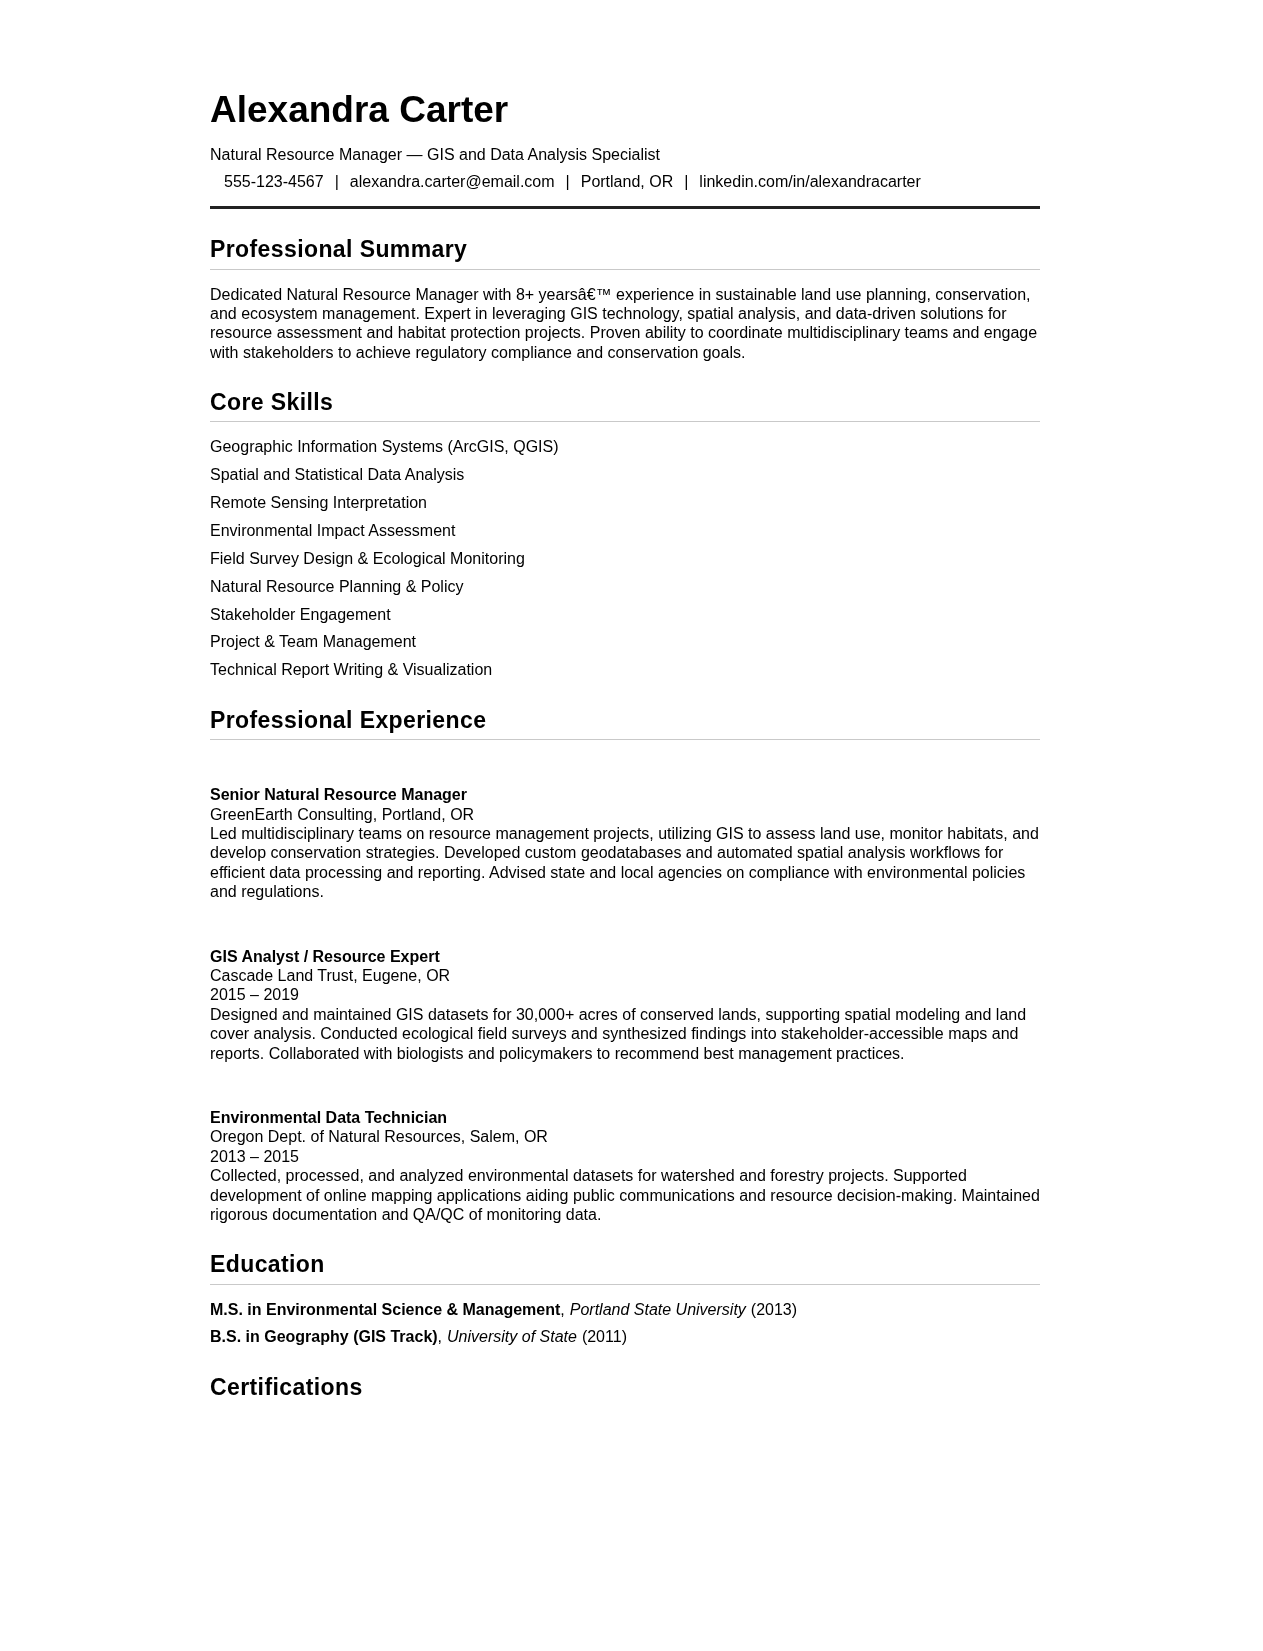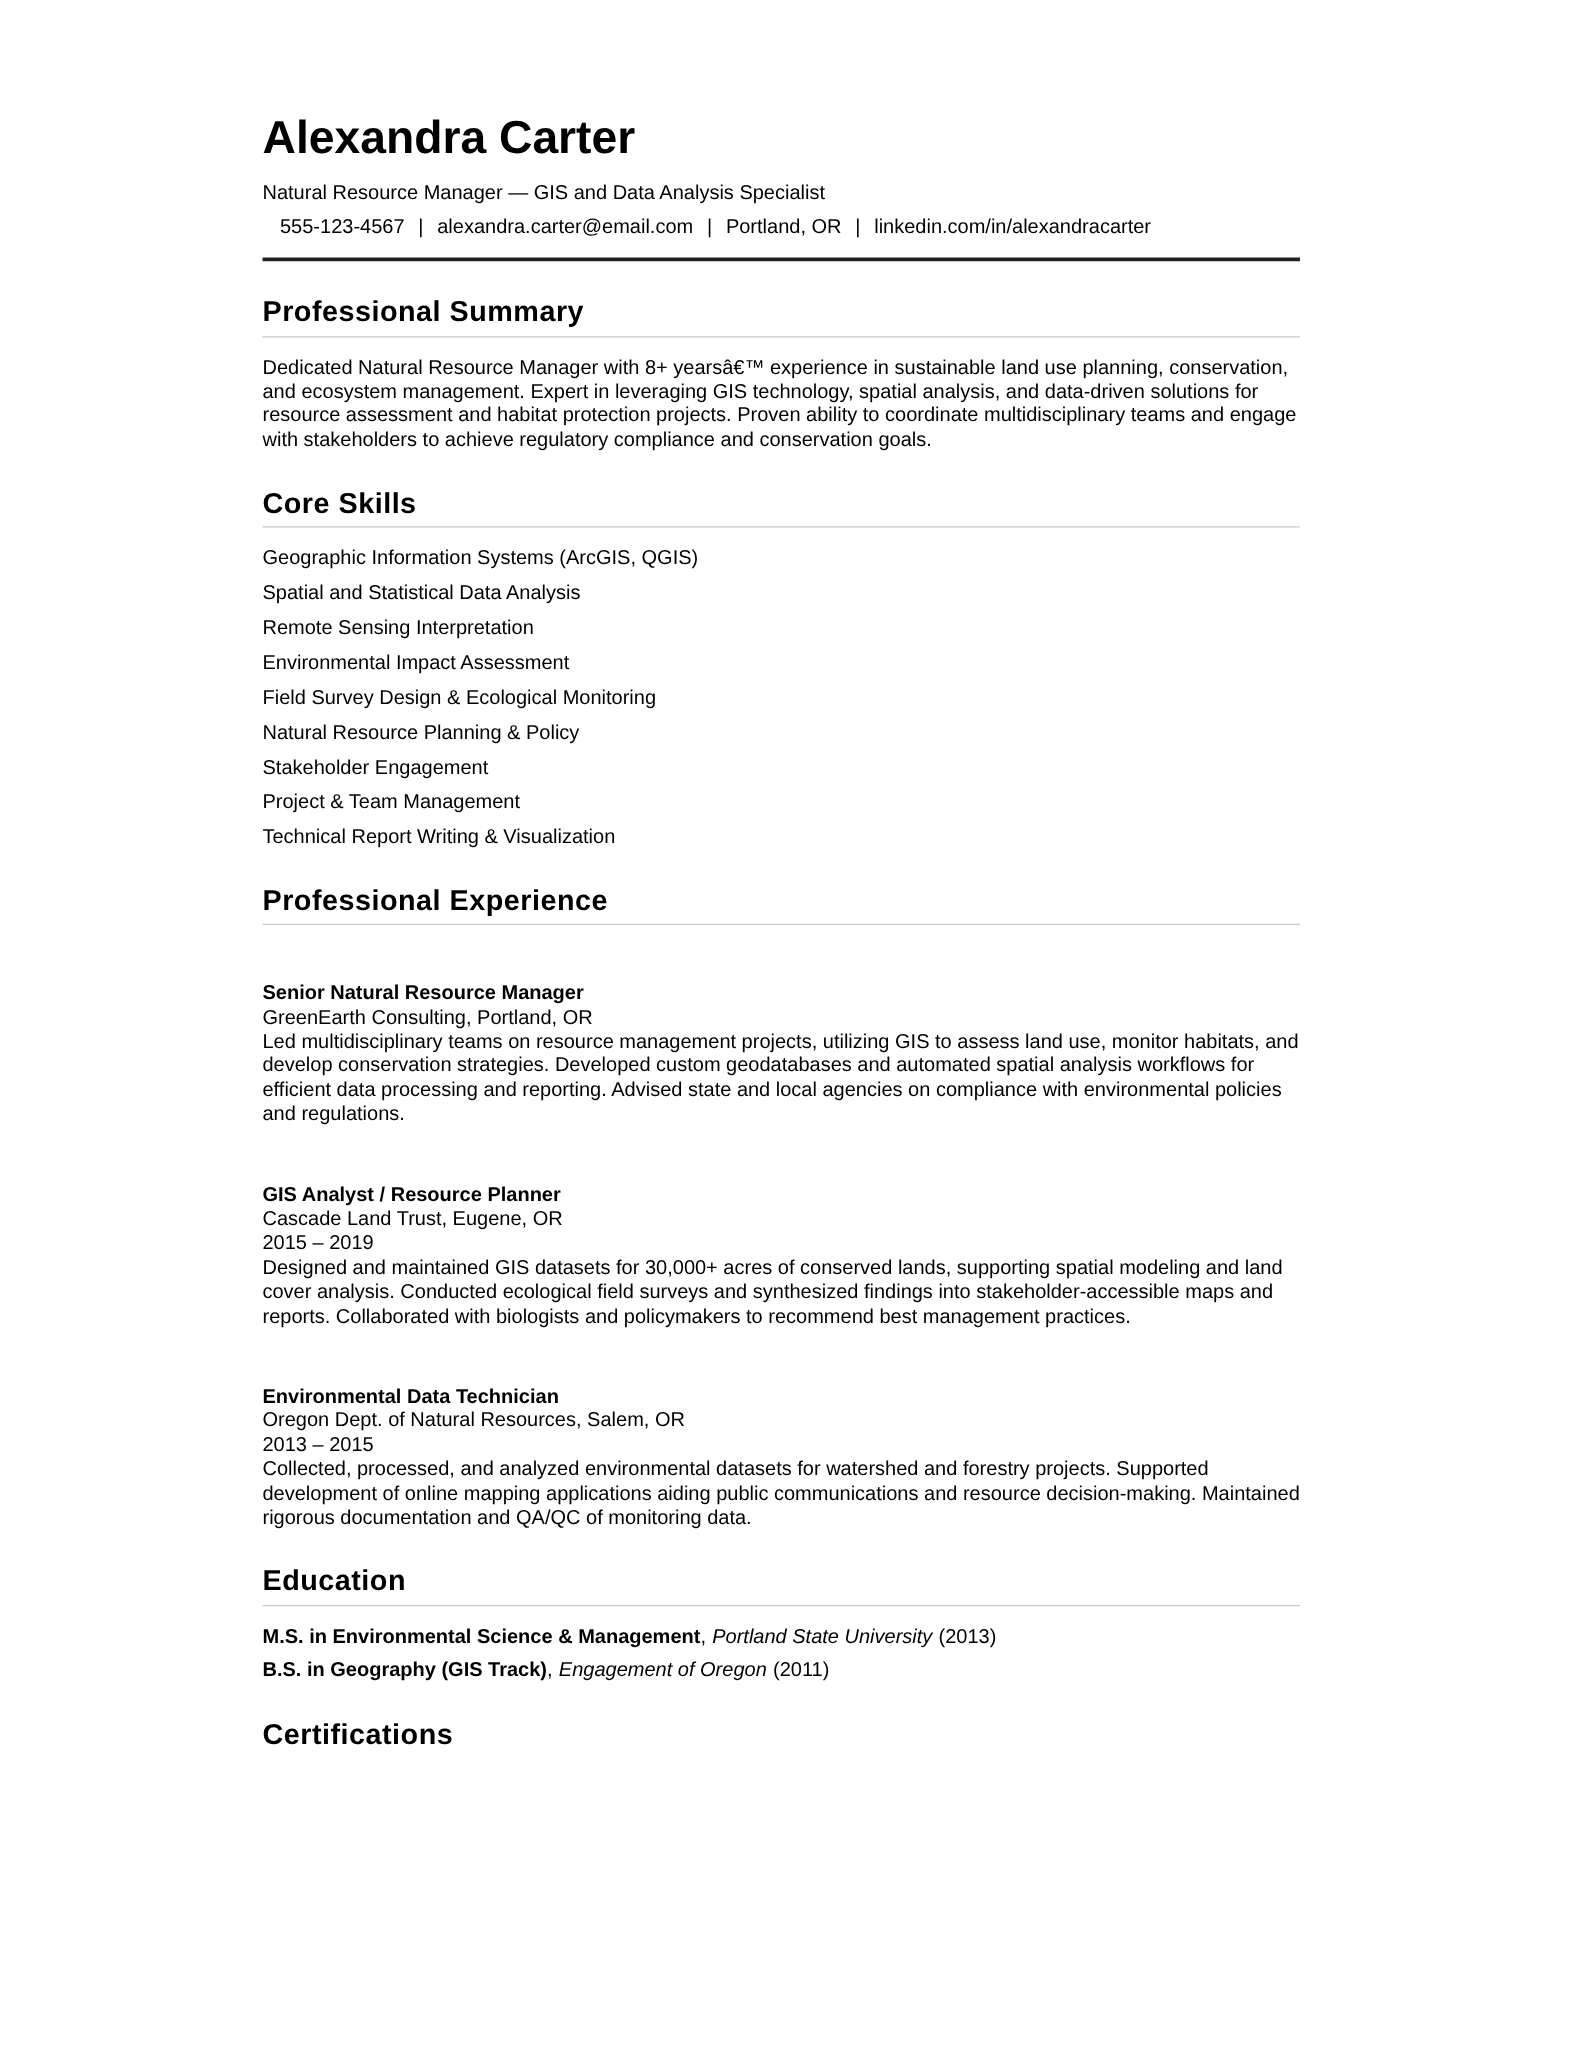--- a/index.html
+++ b/index.html
@@ -137,35 +137,35 @@
   <h2 class="section-heading">Professional Experience</h2>
   <hr class="rule-thin">
 
   <div class="job">
     <div class="job-title">Senior Natural Resource Manager</div>
     <div class="job-company">GreenEarth Consulting, Portland, OR</div>
     <p class="job-desc">Led multidisciplinary teams on resource management projects, utilizing GIS to assess land use, monitor habitats, and develop conservation strategies. Developed custom geodatabases and automated spatial analysis workflows for efficient data processing and reporting. Advised state and local agencies on compliance with environmental policies and regulations.</p>
   </div>
 
   <div class="job">
-    <div class="job-title">GIS Analyst / Resource Planner</div>
+    <div class="job-title">GIS Analyst / Resource Expert</div>
     <div class="job-company">Cascade Land Trust, Eugene, OR</div>
     <div class="job-dates">2015 – 2019</div>
     <p class="job-desc">Designed and maintained GIS datasets for 30,000+ acres of conserved lands, supporting spatial modeling and land cover analysis. Conducted ecological field surveys and synthesized findings into stakeholder-accessible maps and reports. Collaborated with biologists and policymakers to recommend best management practices.</p>
   </div>
 
   <div class="job">
     <div class="job-title">Environmental Data Technician</div>
     <div class="job-company">Oregon Dept. of Natural Resources, Salem, OR</div>
     <div class="job-dates">2013 – 2015</div>
     <p class="job-desc">Collected, processed, and analyzed environmental datasets for watershed and forestry projects. Supported development of online mapping applications aiding public communications and resource decision-making. Maintained rigorous documentation and QA/QC of monitoring data.</p>
   </div>
 
   <h2 class="section-heading">Education</h2>
   <hr class="rule-thin">
   <div class="edu-list">
     <div class="edu-item"><span class="edu-degree">M.S. in Environmental Science &amp; Management</span><span>,</span><span class="edu-school">Portland State University</span><span class="edu-year">(2013)</span></div>
-    <div class="edu-item"><span class="edu-degree">B.S. in Geography (GIS Track)</span><span>,</span><span class="edu-school">Engagement of Oregon</span><span class="edu-year">(2011)</span></div>
+    <div class="edu-item"><span class="edu-degree">B.S. in Geography (GIS Track)</span><span>,</span><span class="edu-school">University of State</span><span class="edu-year">(2011)</span></div>
   </div>
 
   <h2 class="section-heading">Certifications</h2>
 
 </div>
 
 </body></html>

